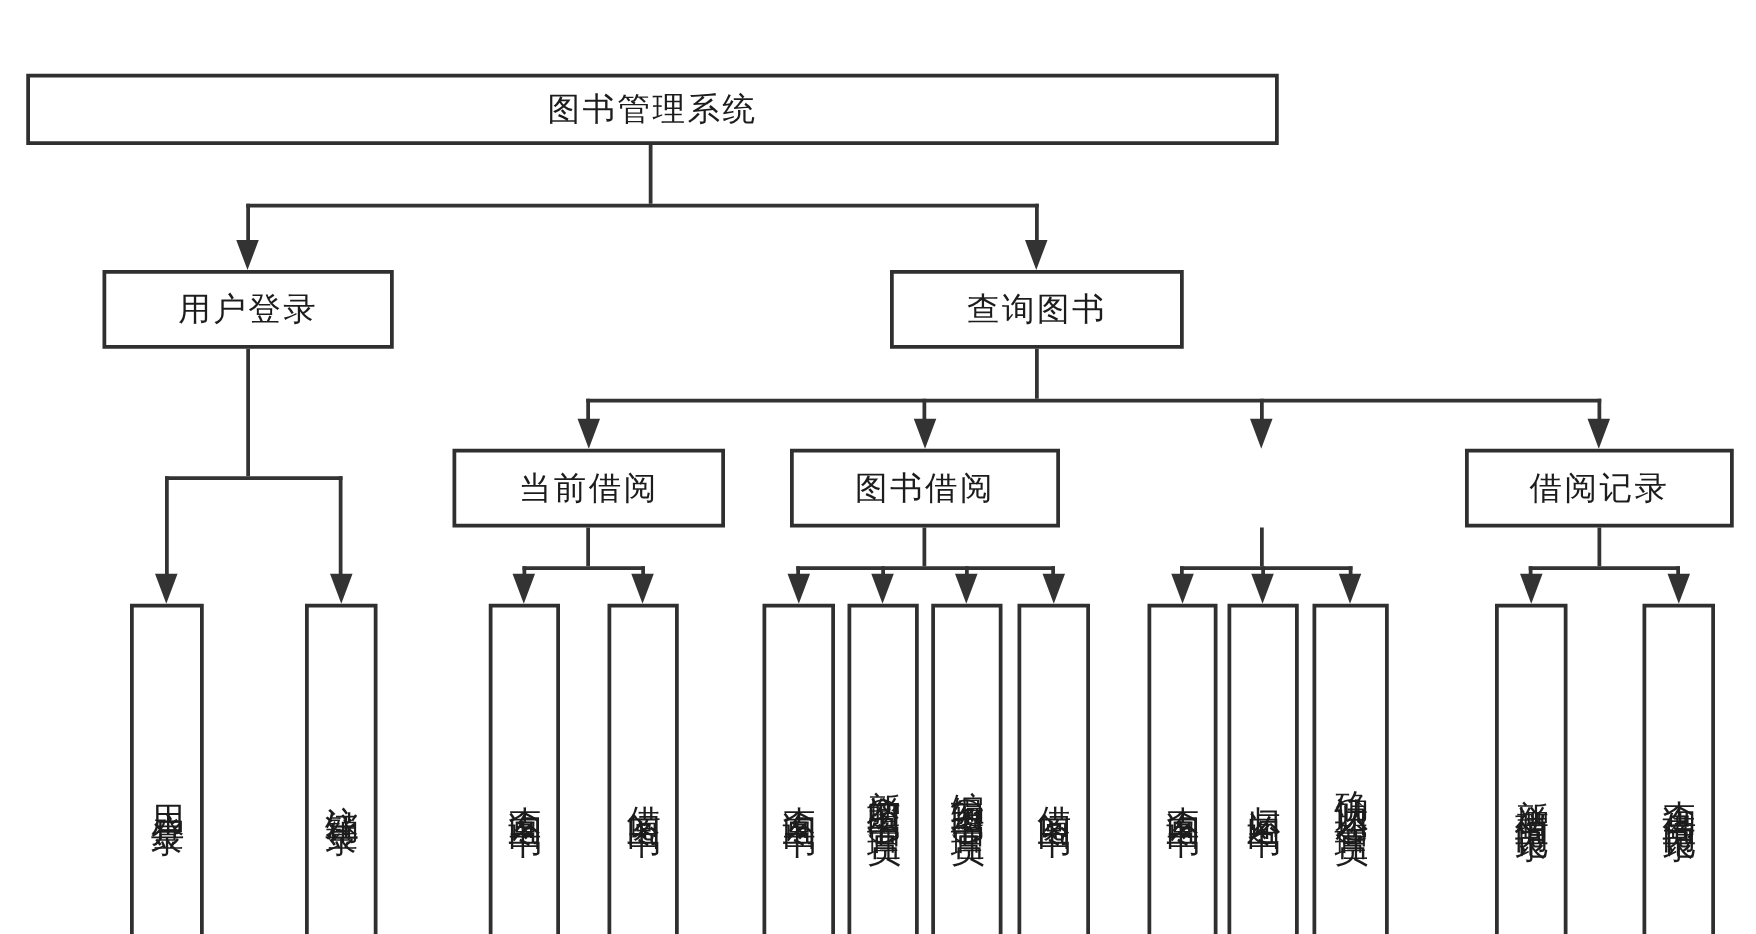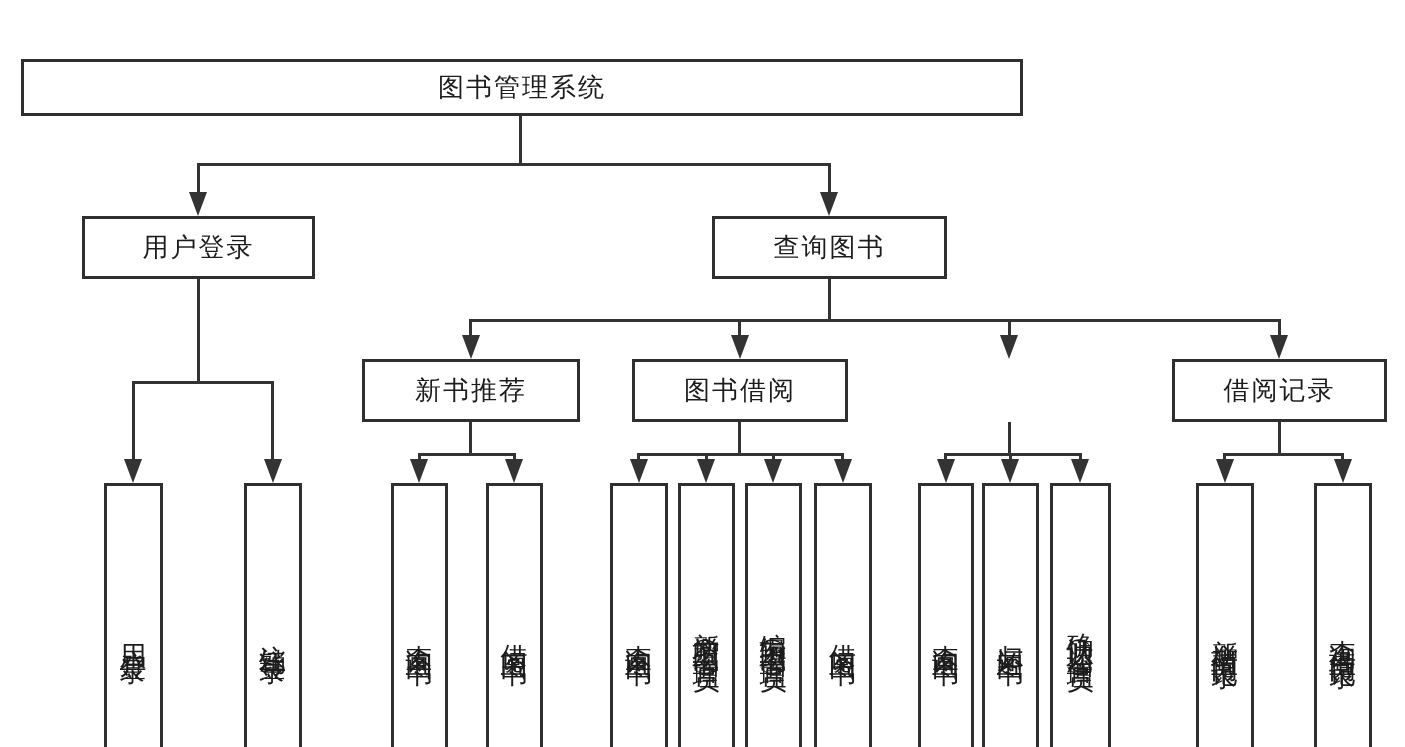--- a/index.html
+++ b/index.html
@@ -58,21 +58,21 @@
   <div class="hline" style="left:469px;top:273px;width:812px;"></div>
   <div class="vline" style="left:469px;top:273px;height:18px;"></div>
   <div class="arrow" style="left:462px;top:289px;"></div>
   <div class="vline" style="left:738px;top:273px;height:18px;"></div>
   <div class="arrow" style="left:731px;top:289px;"></div>
   <div class="vline" style="left:1008px;top:273px;height:18px;"></div>
   <div class="arrow" style="left:1000px;top:289px;"></div>
   <div class="vline" style="left:1278px;top:273px;height:18px;"></div>
   <div class="arrow" style="left:1270px;top:289px;"></div>
 
-  <div class="box" style="left:362px;top:313px;width:218px;height:63px;">新书推荐</div>
+  <div class="box" style="left:362px;top:313px;width:218px;height:63px;">当前借阅</div>
   <div class="box" style="left:632px;top:313px;width:216px;height:63px;text-align:right;">图书借阅</div>
   <div class="box" style="left:1172px;top:313px;width:215px;height:63px;">借阅记录</div>
 
   <div class="vline" style="left:469px;top:376px;height:31px;"></div>
   <div class="hline" style="left:418px;top:407px;width:98px;"></div>
   <div class="vline" style="left:418px;top:407px;height:9px;"></div>
   <div class="arrow" style="left:410px;top:413px;"></div>
   <div class="vline" style="left:513px;top:407px;height:9px;"></div>
   <div class="arrow" style="left:505px;top:413px;"></div>
 

